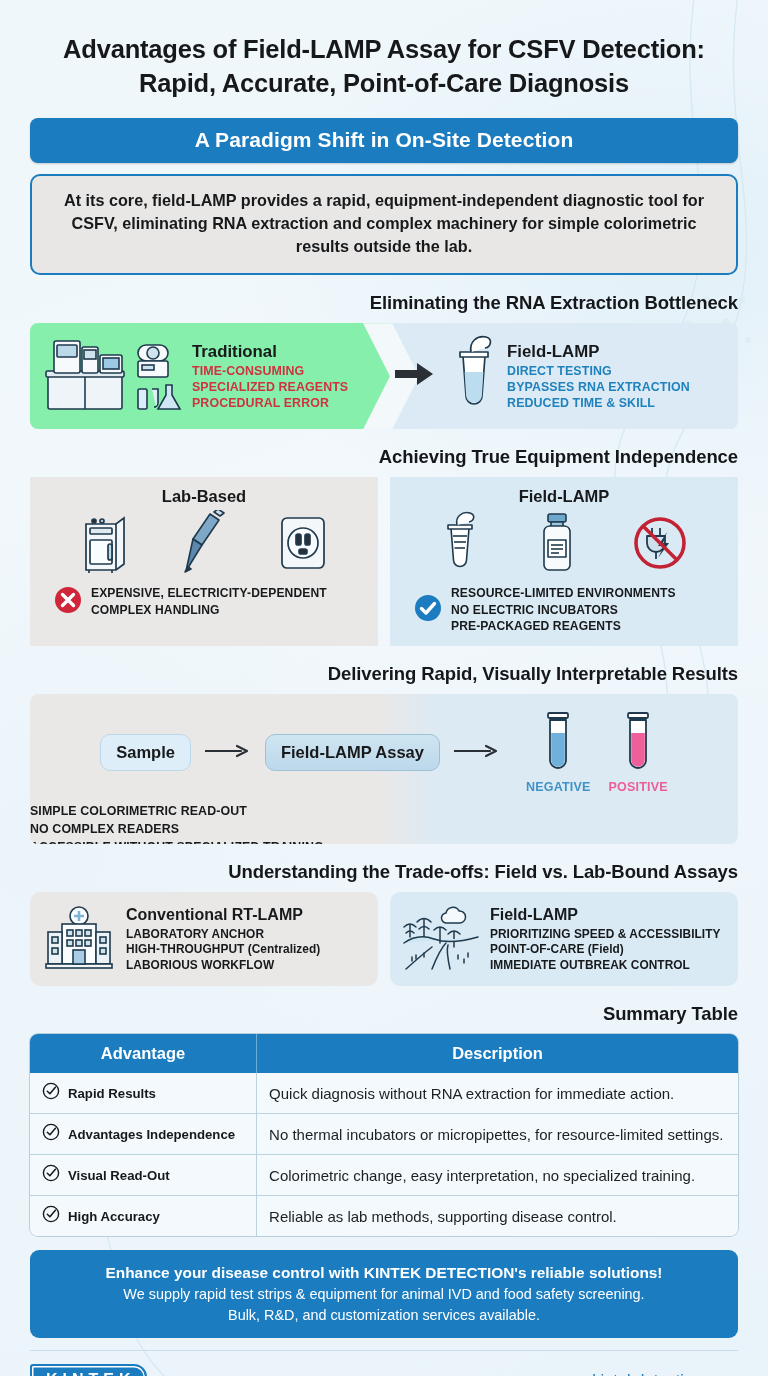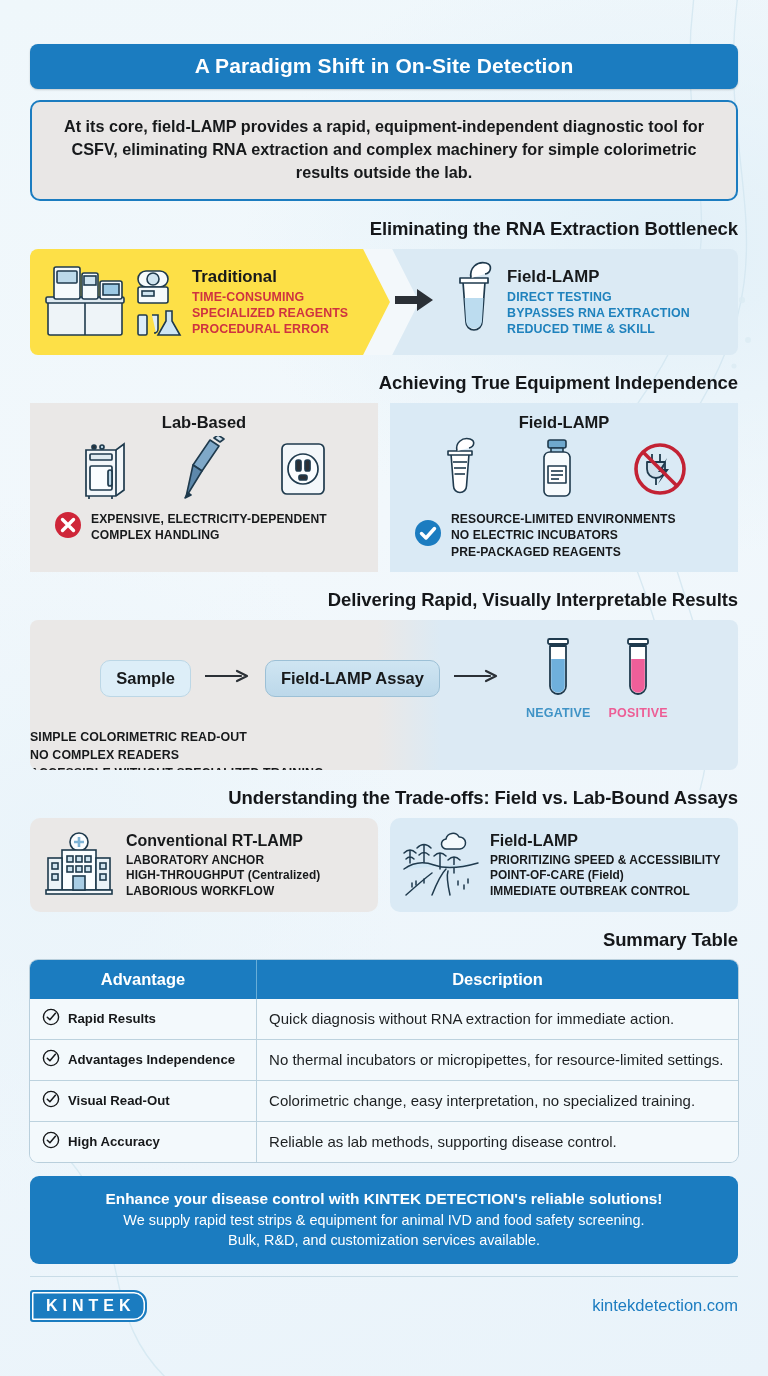--- a/index.html
+++ b/index.html
@@ -72,21 +72,21 @@
   
   .chev-wrap {
     position: relative;
     display: flex;
     height: 106px;
     border-radius: 8px;
     overflow: hidden;
   }
   .chev-left {
     width: 51%;
-    background: #fde047;
+    background: #86efac;
     display: flex; align-items: center;
     padding-left: 12px;
   }
   .chev-right {
     width: 49%;
     background: #dbeaf4;
     display: flex; align-items: center;
     padding-left: 58px;
   }
   .chev-mask {
@@ -245,20 +245,21 @@
     <circle cx="742" cy="300" r="3.2"></circle>
       <circle cx="712" cy="346" r="3.4"></circle>
       <circle cx="748" cy="340" r="3"></circle>
     <circle cx="670" cy="300" r="2.6"></circle>
       <circle cx="734" cy="366" r="2.6"></circle>
   </g>
 </svg>
 
 <div class="page">
 
+  <h1 class="title">Advantages of Field-LAMP Assay for CSFV Detection: Rapid, Accurate, Point-of-Care Diagnosis</h1>
 
   <div class="banner">A Paradigm Shift in On-Site Detection</div>
 
   <div class="intro">At its core, field-LAMP provides a rapid, equipment-independent diagnostic tool for CSFV, eliminating RNA extraction and complex machinery for simple colorimetric results outside the lab.</div>
 
   <h2 class="sec-h">Eliminating the RNA Extraction Bottleneck</h2>
   <div class="chev-wrap">
     <div class="chev-left">
       <span class="ill">
         <svg width="150" height="86" viewBox="0 0 150 86">

